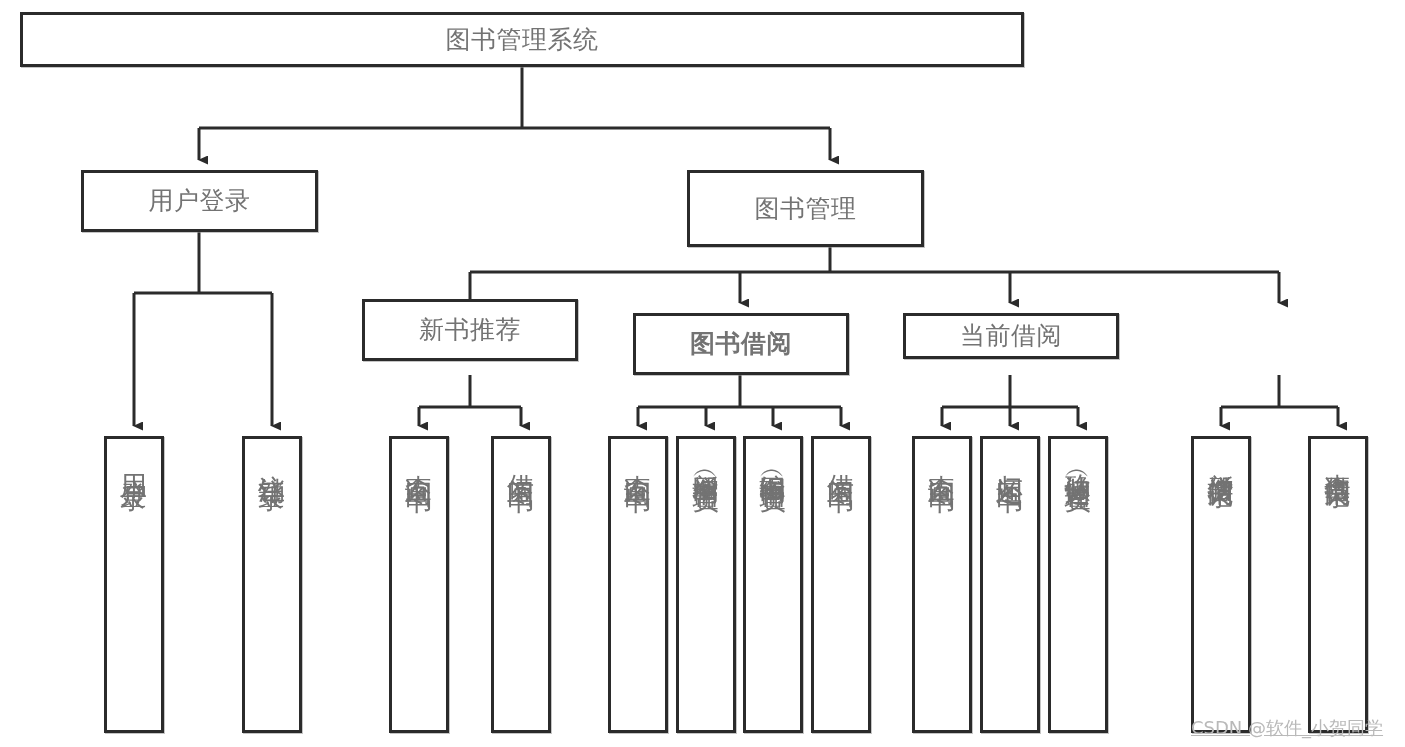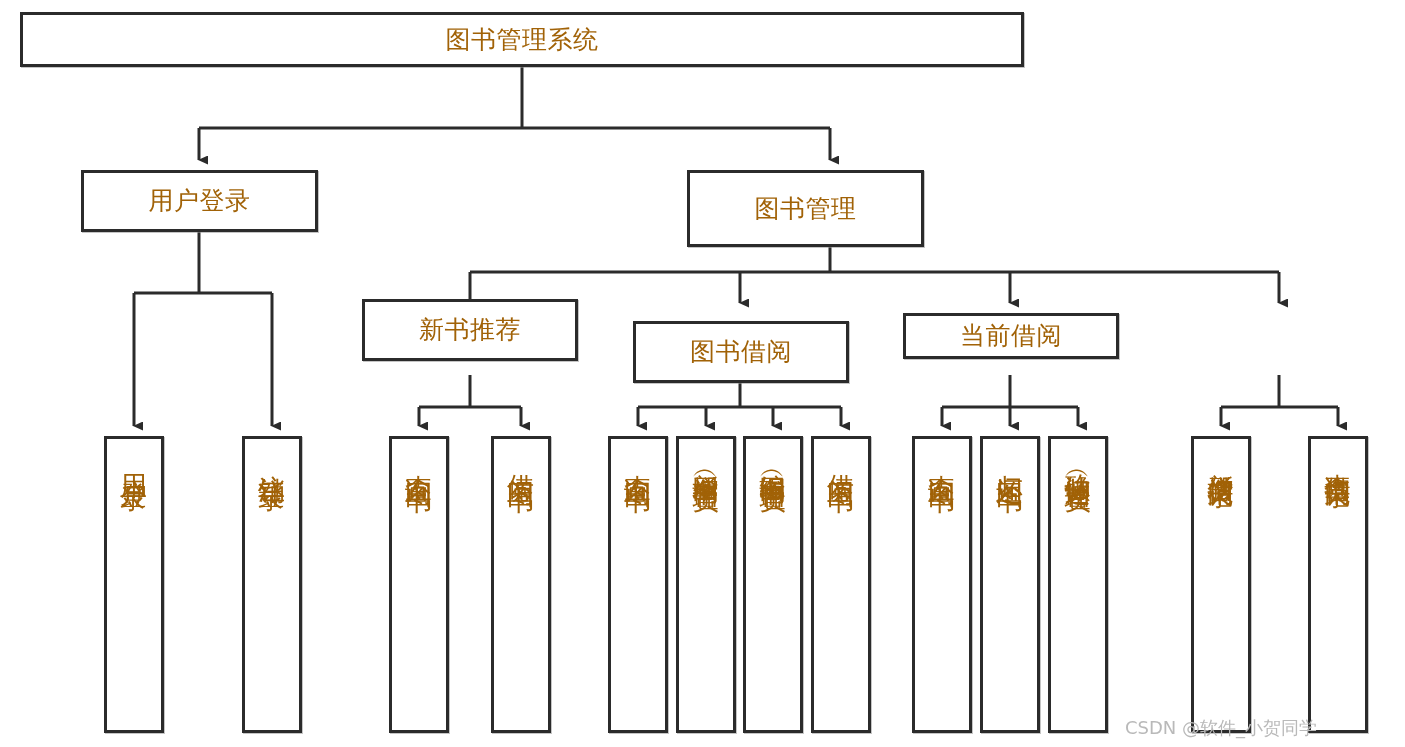--- a/index.html
+++ b/index.html
@@ -29,21 +29,21 @@
     position: absolute;
     box-sizing: border-box;
     background: #ffffff;
     border: 3px solid #2b2b2b;
     display: flex;
     align-items: center;
     justify-content: center;
     box-shadow: 1px 1px 0 rgba(150,150,150,0.55);
   }
   .node .lbl {
-    color: #a16207;
+    color: #737373;
     line-height: 1.18;
     white-space: nowrap;
   }
   .node.horiz .lbl {
     font-size: 25px;
     letter-spacing: 0.5px;
   }
   .node.root .lbl {
     font-size: 25px;
   }
@@ -132,21 +132,21 @@
   <div class="node horiz" style="left:81px; top:170px; width:237px; height:62px;">
     <span class="lbl">用户登录</span>
   </div>
   <div class="node horiz" style="left:687px; top:170px; width:237px; height:77px;">
     <span class="lbl">图书管理</span>
   </div>
 
   <div class="node horiz" style="left:362px; top:299px; width:216px; height:62px;">
     <span class="lbl">新书推荐</span>
   </div>
-  <div class="node horiz" style="left:633px; top:321px; width:216px; height:62px;">
+  <div class="node horiz" style="left:633px; top:313px; width:216px; height:62px;font-weight:bold;">
     <span class="lbl">图书借阅</span>
   </div>
   <div class="node horiz" style="left:903px; top:313px; width:216px; height:46px;">
     <span class="lbl">当前借阅</span>
   </div>
 
   <div class="node vert" style="left:104px; top:436px; width:60px; height:297px;">
     <span class="lbl">用户登录</span>
   </div>
   <div class="node vert" style="left:242px; top:436px; width:60px; height:297px;">
@@ -183,15 +183,15 @@
     <span class="lbl">确认归还（管理员）</span>
   </div>
 
   <div class="node vert tall" style="left:1191px; top:436px; width:60px; height:297px;">
     <span class="lbl">新增借阅记录</span>
   </div>
   <div class="node vert tall" style="left:1308px; top:436px; width:60px; height:297px;">
     <span class="lbl">查询借阅记录</span>
   </div>
 
-  <div class="watermark" style="left:1125px; top:716px;">CSDN @软件_小贺同学</div>
+  <div class="watermark" style="left:1191px; top:716px;text-decoration:underline;">CSDN @软件_小贺同学</div>
 
 </div>
 
 </body></html>

